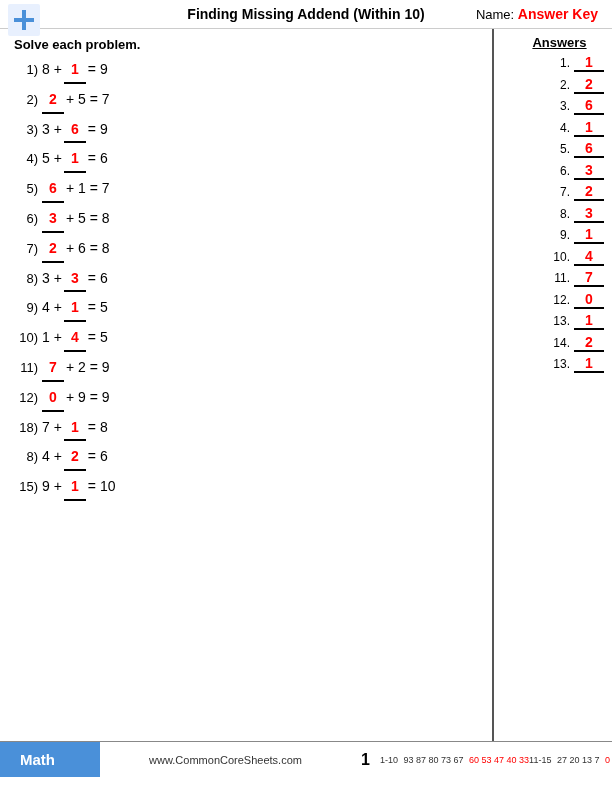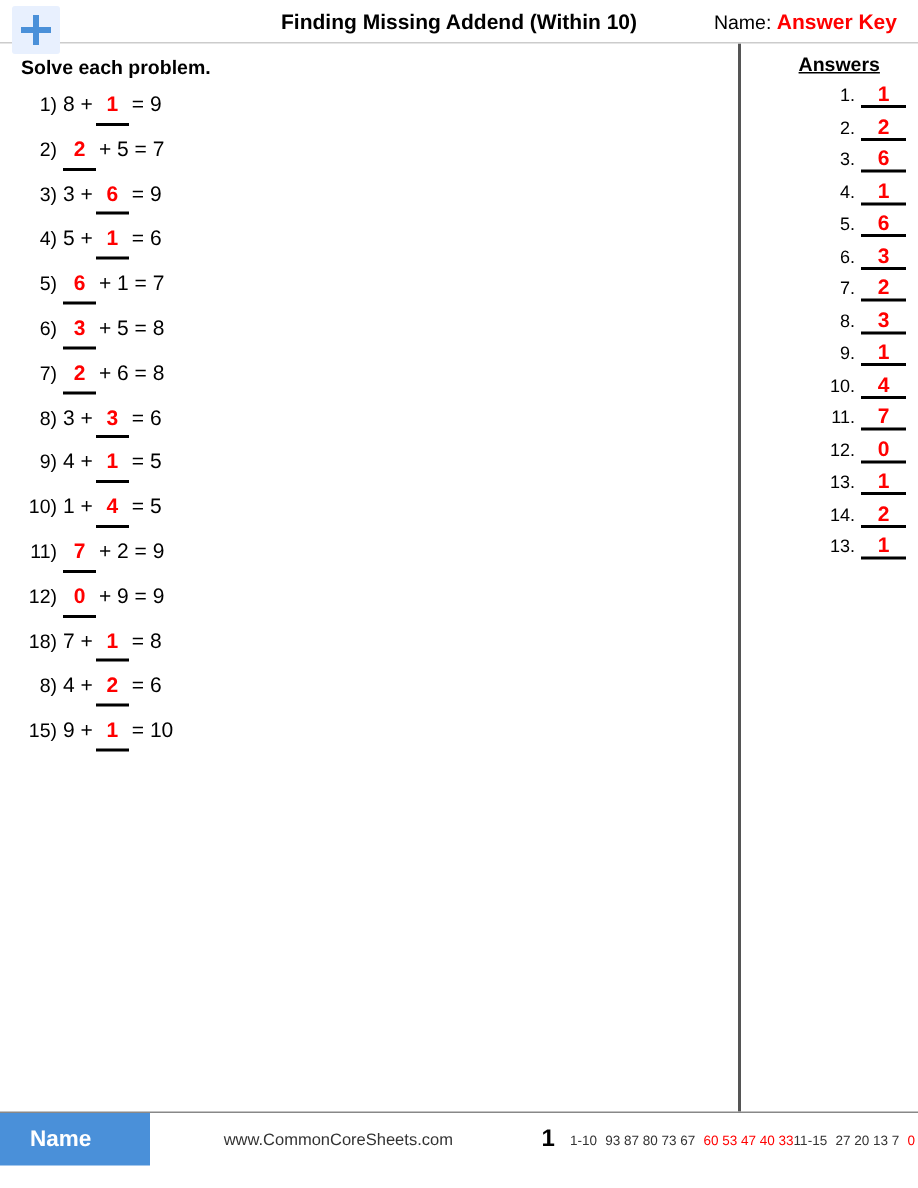--- a/index.html
+++ b/index.html
@@ -374,21 +374,21 @@
         </div>
         <div class="answer-row">
           <span class="answer-num">13.</span>
           <span class="answer-val">1</span>
         </div>
       </div>
   </div>
 </div>
 
 <div id="footer">
-  <div id="math-badge">Name</div>
+  <div id="math-badge">Math</div>
   <div id="footer-url">www.CommonCoreSheets.com</div>
   <div id="footer-page">1</div>
   <div id="footer-stats">
     <div class="stat-row">
       <span>1-10</span>
       <span>&nbsp;93&nbsp;87&nbsp;80&nbsp;73&nbsp;67&nbsp;</span>
       <span class="stat-highlight">60&nbsp;53&nbsp;47&nbsp;40&nbsp;33</span>
     </div>
     <div class="stat-row">
       <span>11-15</span>

